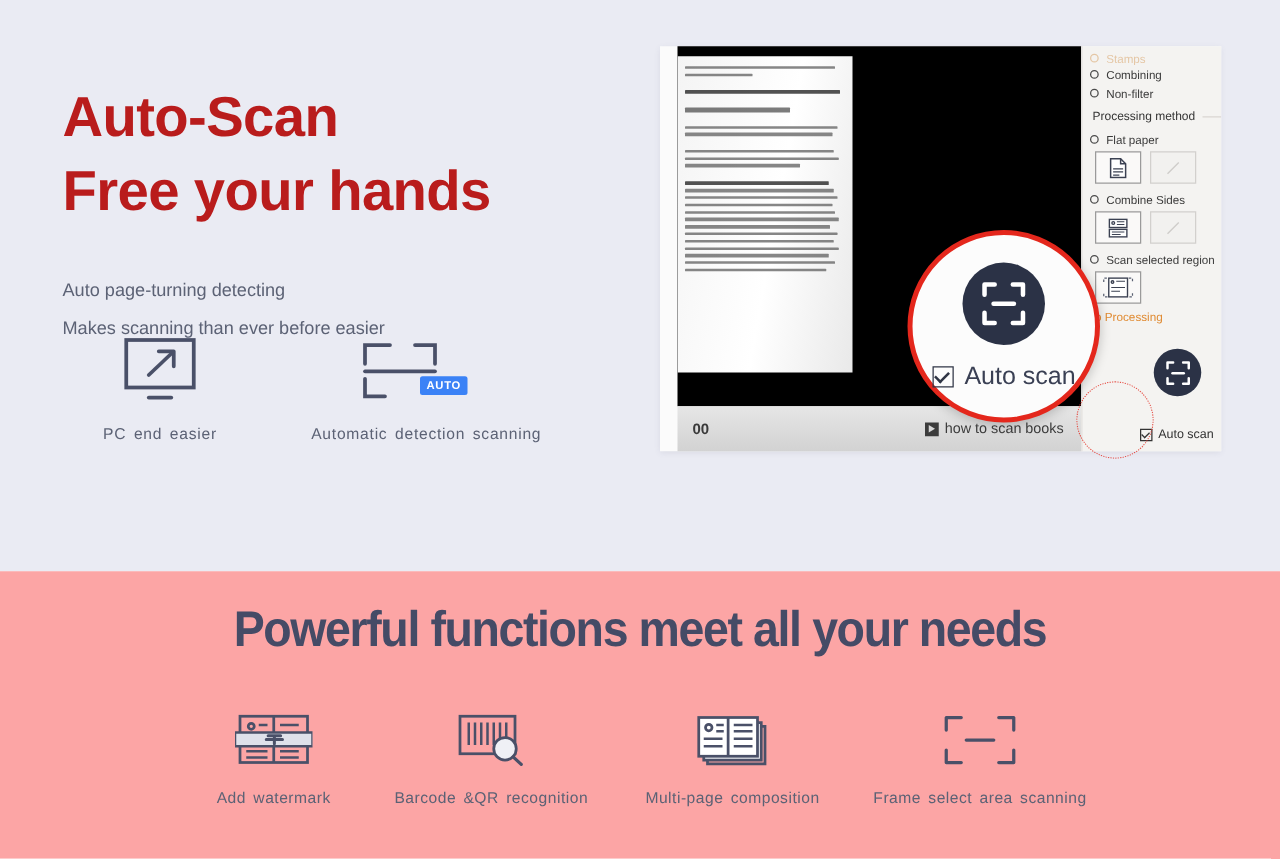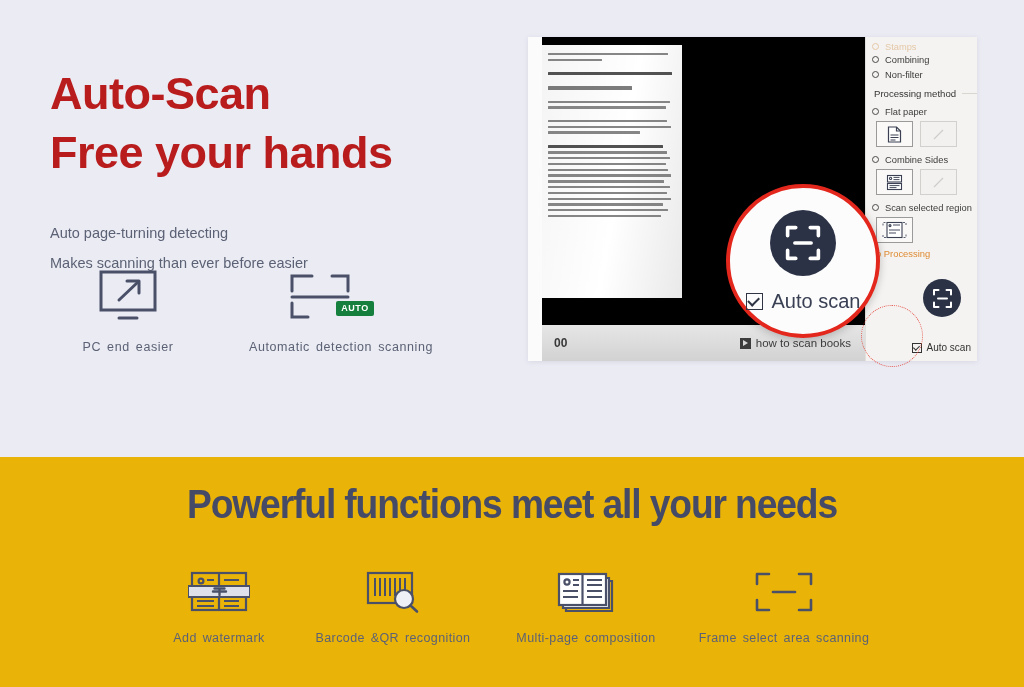--- a/index.html
+++ b/index.html
@@ -162,21 +162,21 @@
   .mag-cb::after {
     content: ""; width: 9px; height: 4.5px;
     border-left: 2px solid #2f3545; border-bottom: 2px solid #2f3545;
     transform: rotate(-45deg) translate(0px,-1.5px);
   }
   .mag-cap-text { font-size: 20px; color: #3a4054; }
 
   
   .lower {
     position: absolute; left: 0; top: 457px; width: 1024px; height: 230px;
-    background: #eab308;
+    background: #fca5a5;
   }
   .lower-title {
     text-align: center; margin-top: 25px;
     font-size: 40px; font-weight: bold; color: #454b66;
     letter-spacing: -1.2px;
     transform: scaleX(.93); transform-origin: center;
   }
   .feat-row {
     display: flex; justify-content: center; align-items: flex-start;
     margin-top: 42px; padding: 0 26px;
@@ -187,21 +187,21 @@
     margin-top: 16px; font-size: 12.5px; color: #5c6275;
     letter-spacing: .4px; word-spacing: 2px; white-space: nowrap;
   }
   .f0 { width: 262px; }
   .f1 { width: 158px; }
   .f2 { width: 190px; }
   .f3 { width: 196px; }
   .f4 { width: 200px; }
 
   .auto-tag {
-    background: #15803d; color: #fff; font-size: 9px; font-weight: bold;
+    background: #3b82f6; color: #fff; font-size: 9px; font-weight: bold;
     padding: 2.5px 5px; border-radius: 2px; letter-spacing: .6px;
   }
 </style>
 </head>
 <body>
 
 <div id="page">
 
   <section class="hero">
 

